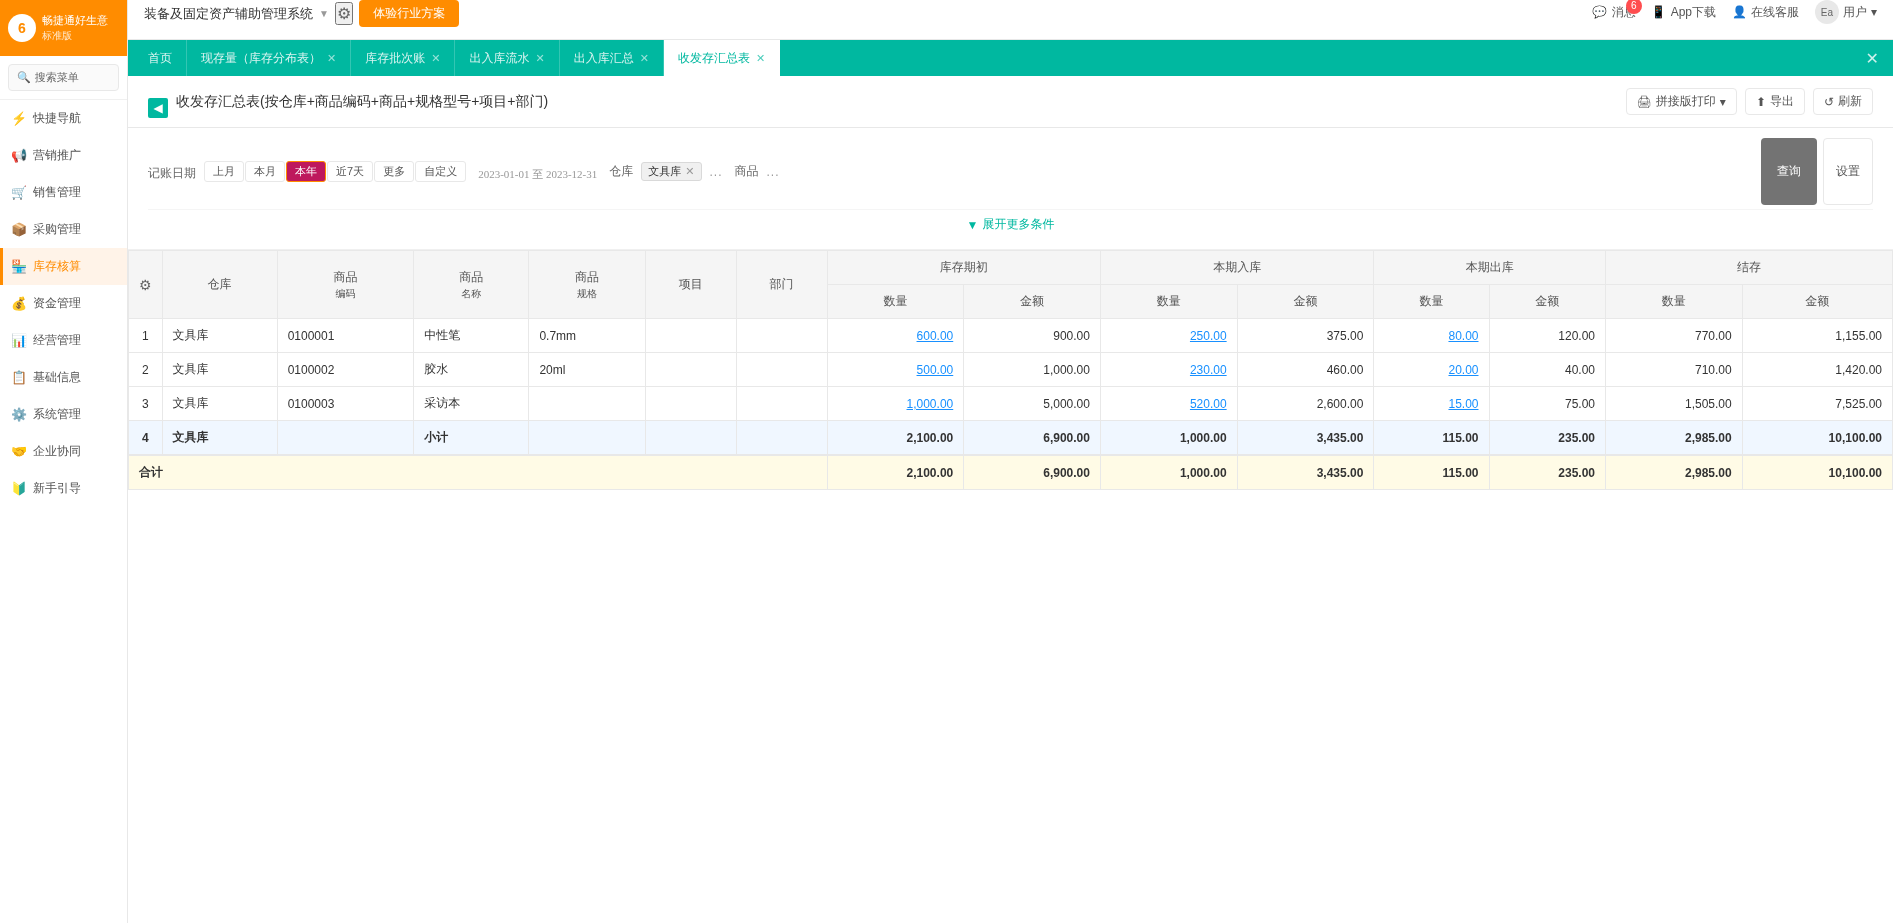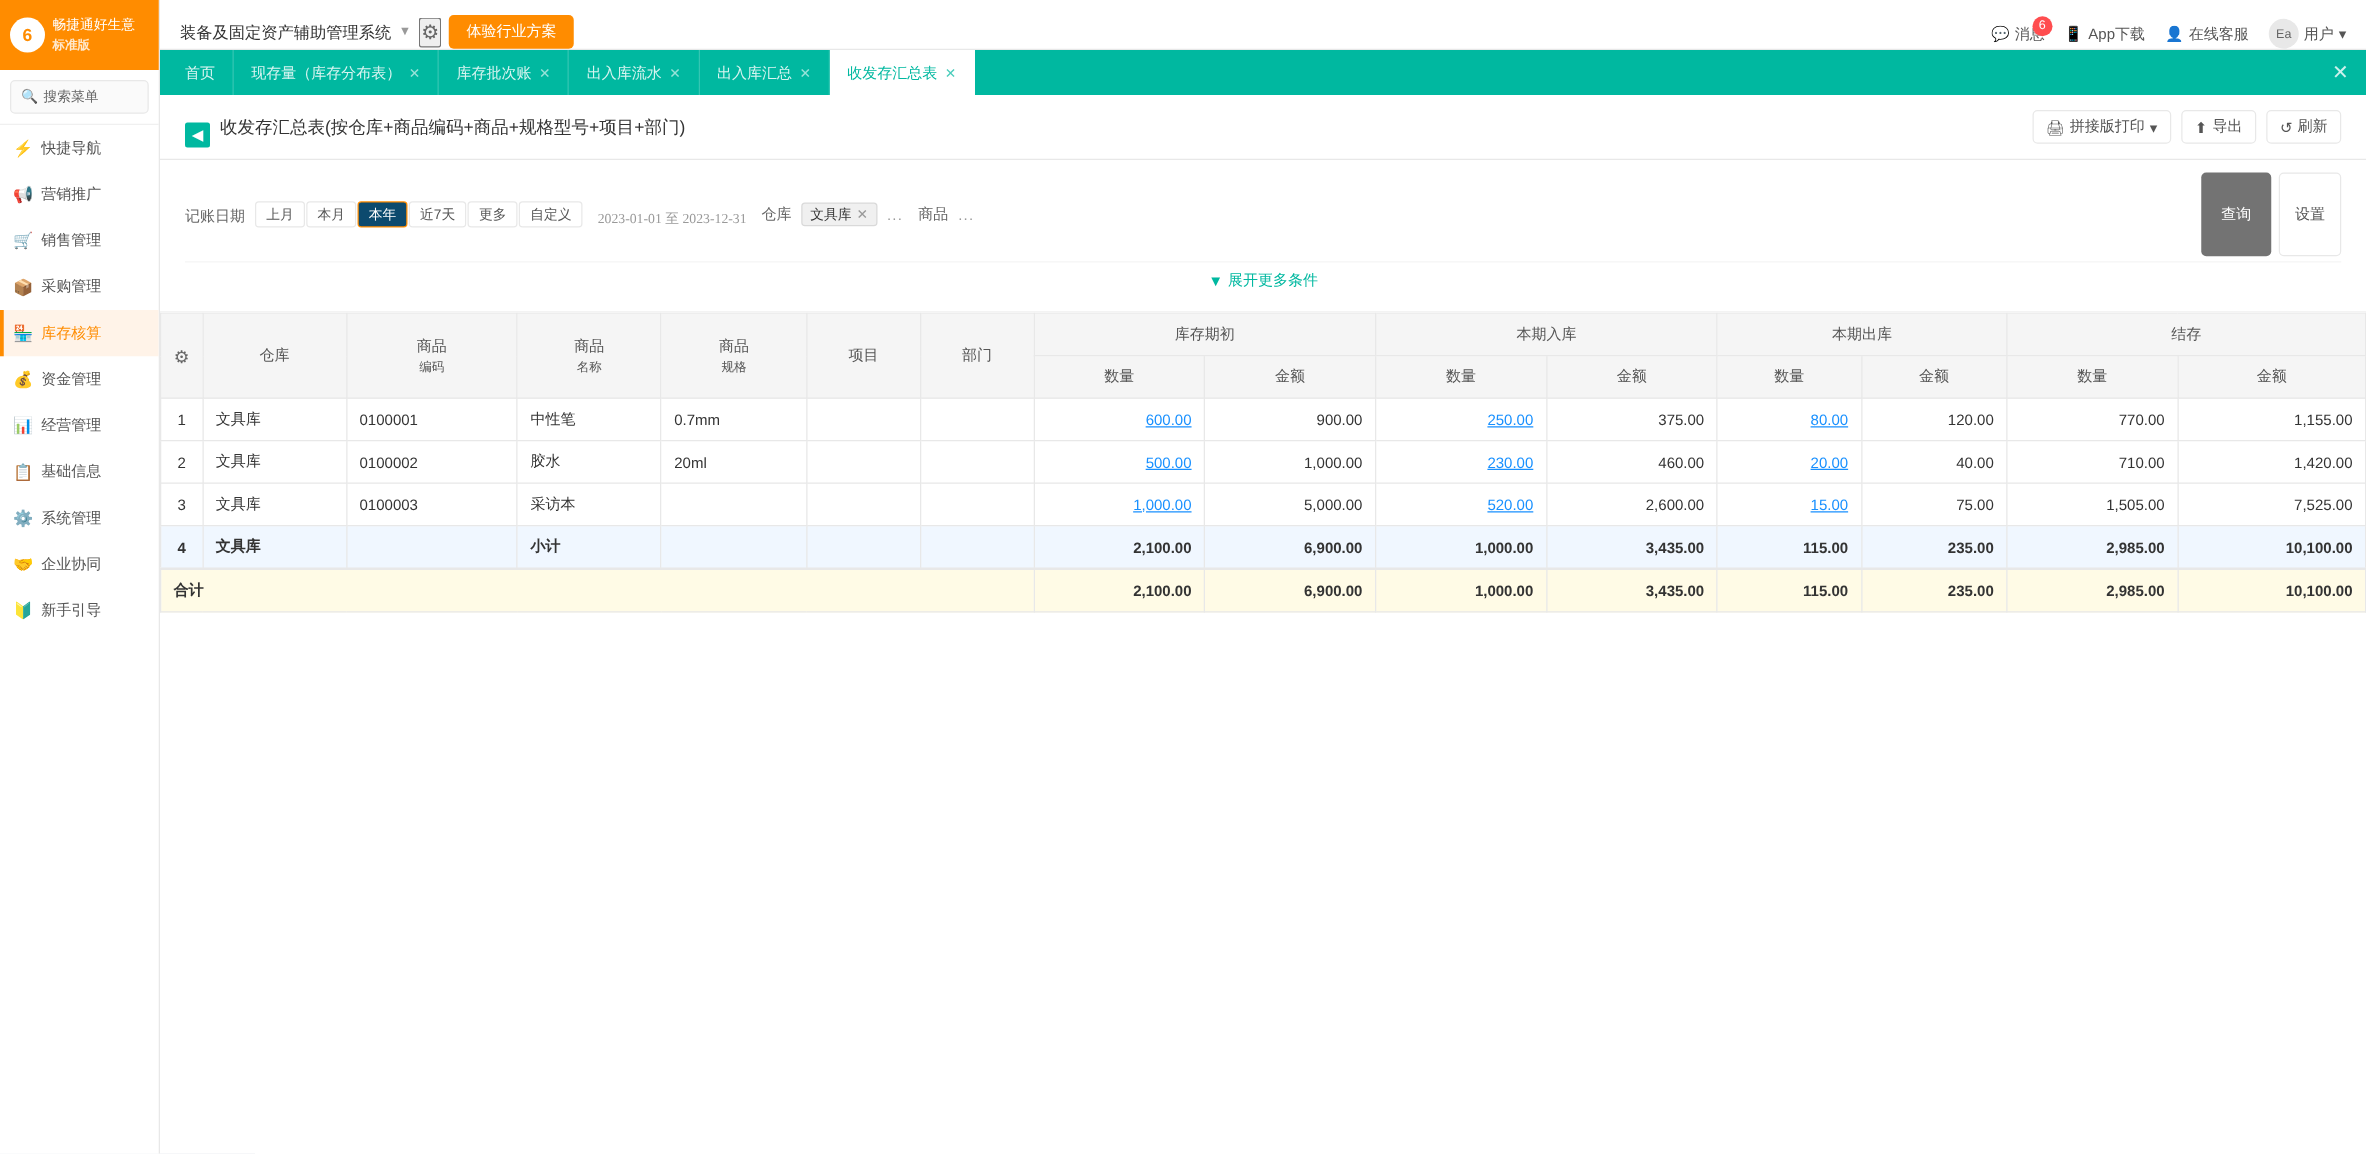--- a/index.html
+++ b/index.html
@@ -3,33 +3,33 @@
   <meta charset="utf-8">
   <style>
     * { box-sizing: border-box; margin: 0; padding: 0; }
     body { font-family: 'Microsoft YaHei', sans-serif; font-size: 12px; background: #f0f2f5; color: #333; display: flex; height: 923px; overflow: hidden; }
 
     
     .sidebar { width: 128px; background: #fff; display: flex; flex-direction: column; border-right: 1px solid #e8e8e8; flex-shrink: 0; }
     .sidebar-logo { background: #ff8c00; padding: 10px 8px; display: flex; align-items: center; gap: 6px; height: 56px; }
     .sidebar-logo-icon { width: 28px; height: 28px; background: #fff; border-radius: 50%; display: flex; align-items: center; justify-content: center; color: #ff8c00; font-weight: bold; font-size: 14px; flex-shrink: 0; }
     .sidebar-logo-text { color: #fff; font-size: 11px; line-height: 1.4; }
-    .sidebar-logo-sub { font-size: 10px; color: rgba(255,255,255,0.8); font-weight: bold; }
+    .sidebar-logo-sub { font-size: 10px; color: rgba(255,255,255,0.8); }
     .sidebar-search { padding: 8px; border-bottom: 1px solid #f0f0f0; }
     .sidebar-search-btn { width: 100%; padding: 5px 8px; border: 1px solid #e8e8e8; border-radius: 4px; background: #fafafa; color: #666; text-align: left; cursor: pointer; font-size: 11px; display: flex; align-items: center; gap: 4px; }
     .sidebar-nav { flex: 1; overflow-y: auto; }
     .sidebar-item { padding: 10px 8px; display: flex; align-items: center; gap: 6px; cursor: pointer; color: #555; font-size: 12px; border-left: 3px solid transparent; }
     .sidebar-item.active { background: #fff3e8; color: #ff8c00; border-left-color: #ff8c00; font-weight: 500; }
     .sidebar-item-icon { width: 16px; height: 16px; display: flex; align-items: center; justify-content: center; font-size: 13px; }
 
     
     .main { flex: 1; display: flex; flex-direction: column; overflow: hidden; }
 
     
-    .topbar { height: 40px; background: #fff; border-bottom: 1px solid #e8e8e8; display: flex; align-items: flex-end; padding: 0 16px; justify-content: space-between; }
+    .topbar { height: 40px; background: #fff; border-bottom: 1px solid #e8e8e8; display: flex; align-items: flex-start; padding: 0 16px; justify-content: space-between; }
     .topbar-left { display: flex; align-items: center; gap: 8px; }
     .system-title { font-size: 13px; color: #333; font-weight: 500; }
     .topbar-settings { color: #666; cursor: pointer; font-size: 16px; }
     .topbar-trial-btn { background: #ff8c00; color: #fff; border: none; border-radius: 4px; padding: 5px 14px; font-size: 12px; cursor: pointer; }
     .topbar-right { display: flex; align-items: center; gap: 16px; }
     .topbar-icon-btn { display: flex; align-items: center; gap: 4px; color: #555; cursor: pointer; font-size: 12px; position: relative; }
     .badge { background: #ff4d4f; color: #fff; border-radius: 10px; font-size: 10px; padding: 0 4px; min-width: 16px; height: 16px; display: flex; align-items: center; justify-content: center; position: absolute; top: -6px; right: -6px; }
     .user-avatar { width: 24px; height: 24px; background: #e8e8e8; border-radius: 50%; display: flex; align-items: center; justify-content: center; font-size: 10px; color: #666; }
 
     
@@ -41,21 +41,21 @@
 
     
     .page-header { background: #fff; padding: 12px 20px 0 20px; border-bottom: 1px solid #e8e8e8; display: flex; align-items: center; justify-content: space-between; }
     .page-title { font-size: 14px; font-weight: 500; color: #333; padding-bottom: 12px; }
     .page-header-actions { display: flex; gap: 8px; align-items: center; padding-bottom: 12px; }
     .btn-action { display: flex; align-items: center; gap: 4px; padding: 4px 10px; border: 1px solid #e8e8e8; border-radius: 4px; background: #fff; color: #555; cursor: pointer; font-size: 12px; }
     .filter-section { display: flex; align-items: flex-end; gap: 8px; }
     .filter-label { color: #666; font-size: 12px; }
     .date-options { display: flex; gap: 1px; align-items: center; }
     .date-btn { padding: 2px 8px; border: 1px solid #e8e8e8; border-radius: 3px; background: #fff; color: #555; cursor: pointer; font-size: 11px; }
-    .date-btn.active { background: #0c4a6e; color: #fff; border-color: #ff8c00; }
+    .date-btn.active { background: #be185d; color: #fff; border-color: #ff8c00; }
     .date-range { color: #999; font-size: 11px; margin-left: 4px; font-family: Liberation Serif, serif; }
     .filter-warehouse { display: flex; align-items: center; gap: 8px; }
     .tag { background: #f0f0f0; border: 1px solid #d9d9d9; border-radius: 3px; padding: 1px 6px; font-size: 11px; color: #333; display: flex; align-items: center; gap: 4px; }
     .tag-close { cursor: pointer; color: #999; }
     .filter-more { color: #999; cursor: pointer; font-size: 12px; letter-spacing: 1px; }
     .expand-btn { display: flex; align-items: center; gap: 4px; color: #00b8a0; cursor: pointer; font-size: 12px; padding: 6px 0; justify-content: center; }
 
     
     .query-btn { background: #737373; color: #fff; border: none; border-radius: 4px; padding: 6px 16px; font-size: 12px; cursor: pointer; }
     .settings-btn { background: #fff; color: #555; border: 1px solid #e8e8e8; border-radius: 4px; padding: 24px 12px; font-size: 12px; cursor: pointer; }

